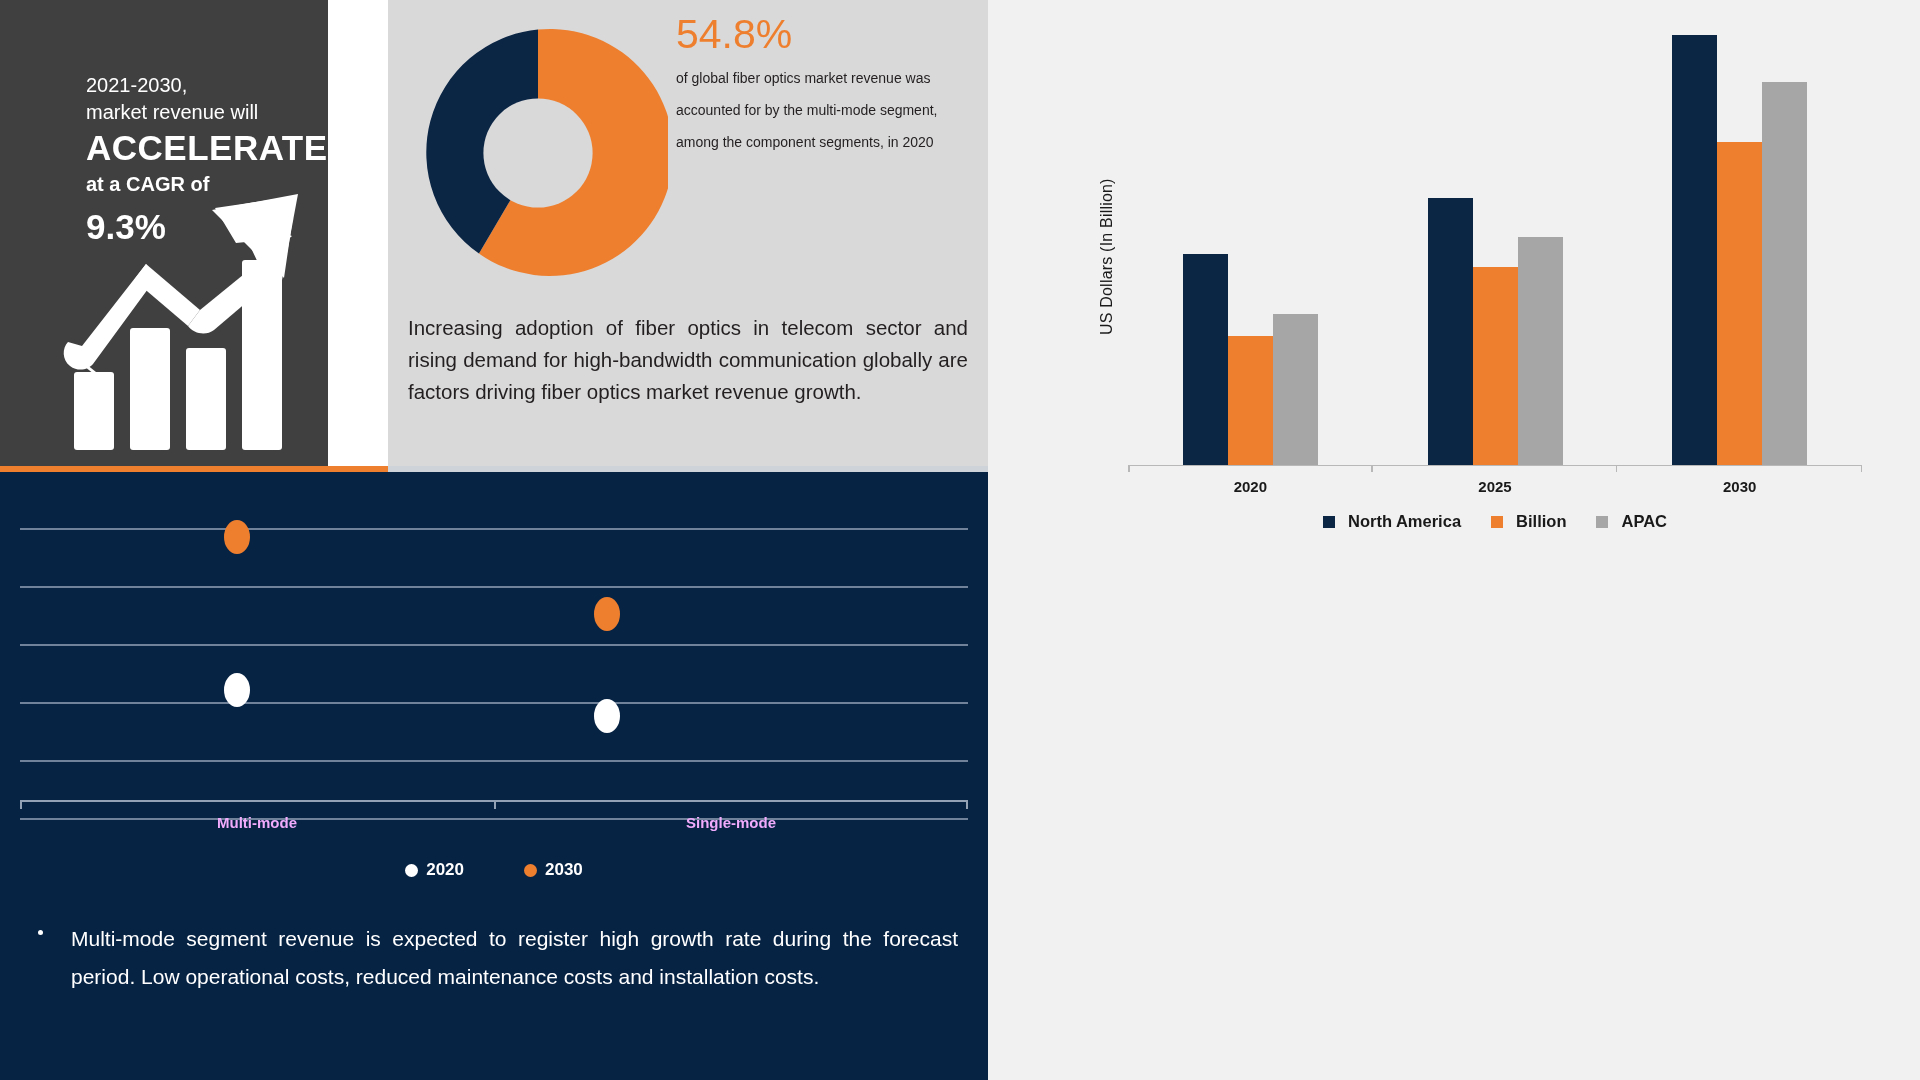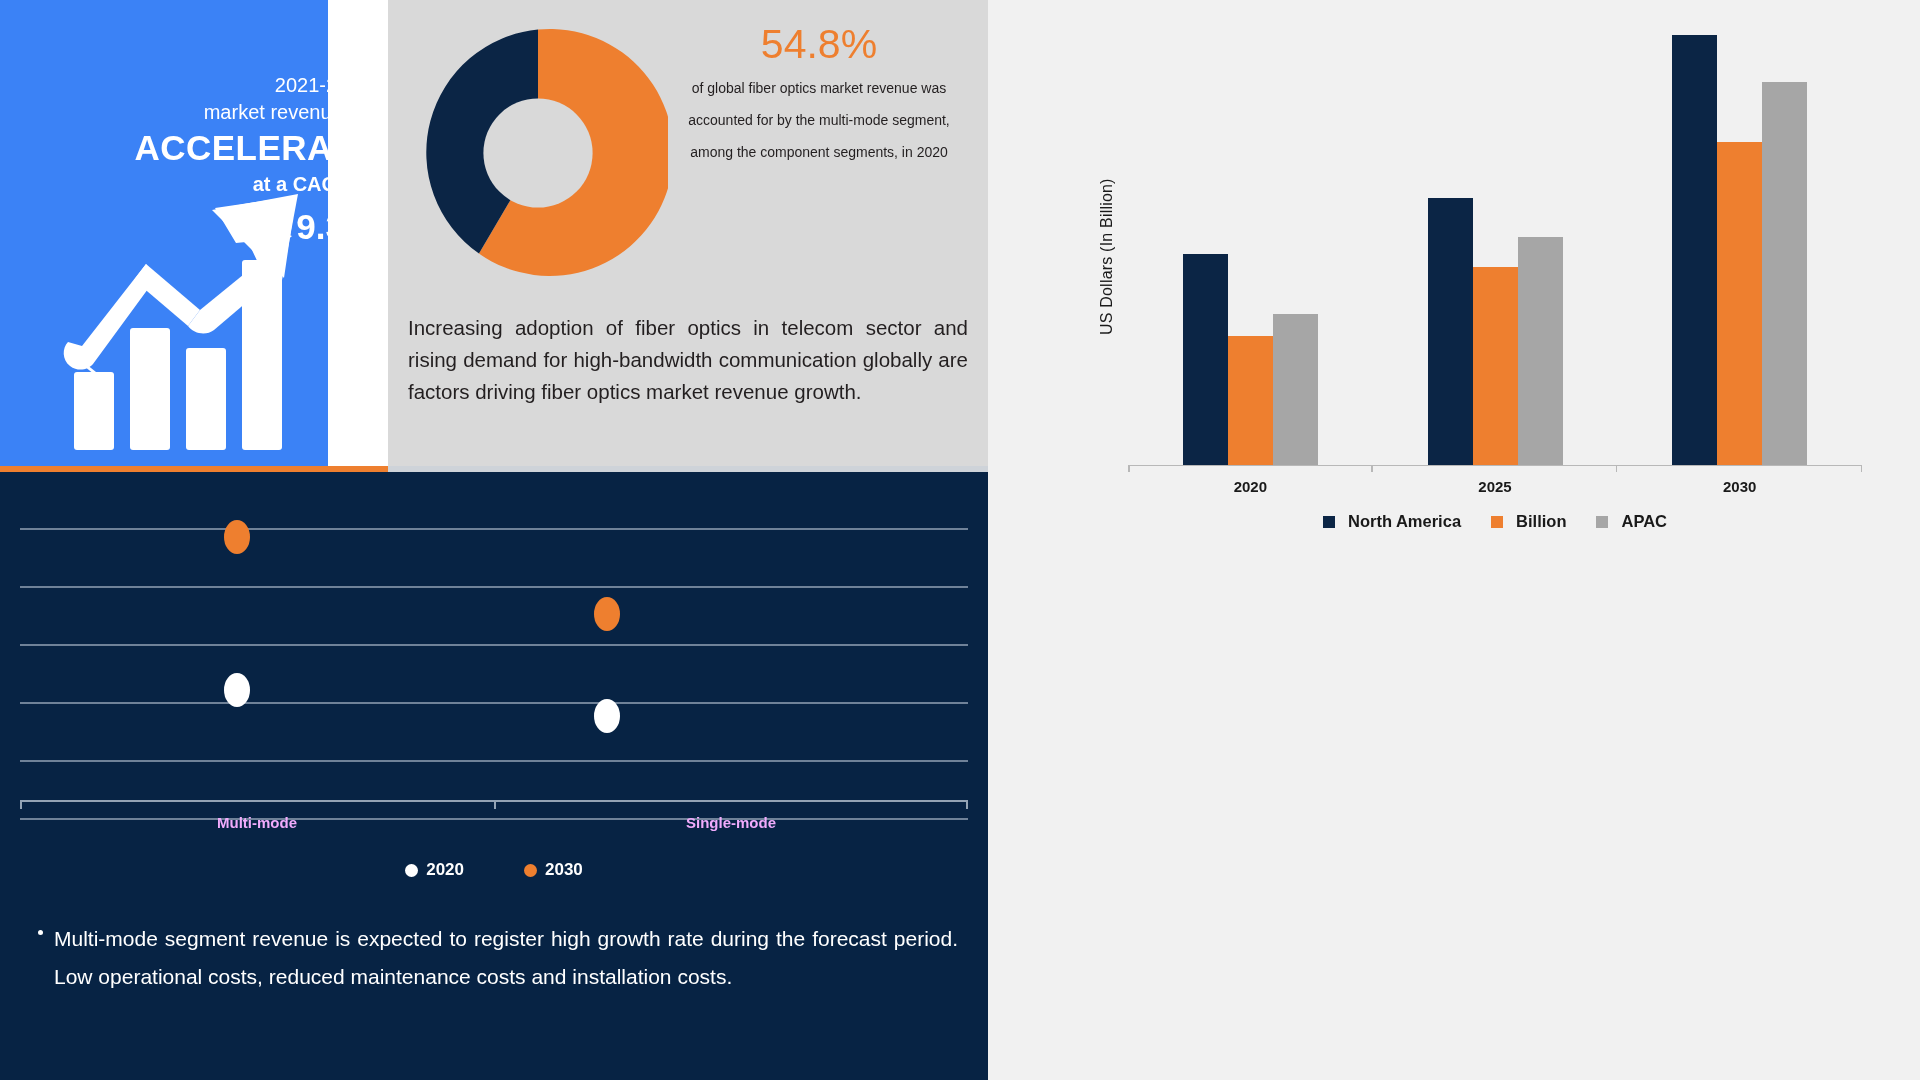--- a/index.html
+++ b/index.html
@@ -1,32 +1,32 @@
 <!DOCTYPE html>
 <html><head>
 <meta charset="utf-8">
 <style>
   html,body{margin:0;padding:0;}
   body{width:1920px;height:1080px;background:#ffffff;font-family:"Liberation Sans",sans-serif;overflow:hidden;}
   .canvas{position:relative;width:1920px;height:1080px;}
 
   
-  .orange-panel{position:absolute;left:0;top:0;width:328px;height:472px;background:#3b82f6;text-align:right;}
+  .orange-panel{position:absolute;left:0;top:0;width:328px;height:472px;background:#404040;}
   .op-text{position:absolute;left:86px;top:72px;width:290px;color:#ffffff;}
   .op-l1{font-size:20px;line-height:27px;font-weight:400;}
   .op-l2{font-size:20px;line-height:27px;font-weight:400;}
   .op-big{font-size:35px;line-height:44px;font-weight:700;letter-spacing:0.5px;}
   .op-l3{font-size:20px;line-height:28px;font-weight:700;}
   .op-cagr{font-size:35px;line-height:44px;font-weight:700;margin-top:7px;}
   .growth-svg{position:absolute;left:60px;top:160px;}
 
   
   .grey-panel{position:absolute;left:388px;top:0;width:600px;height:472px;background:#d9d9d9;}
   .donut-wrap{position:absolute;left:20px;top:22px;}
-  .stat-col{position:absolute;left:288px;top:16px;width:286px;text-align:center;}
+  .stat-col{position:absolute;left:288px;top:6px;width:286px;}
   .stat-pct{color:#ee7f2f;font-size:41px;line-height:56px;font-weight:400;}
   .stat-desc{color:#231f20;font-size:14px;line-height:32px;font-weight:400;}
   .grey-para{position:absolute;left:20px;top:312px;width:560px;color:#231f20;
              font-size:20.5px;line-height:32px;text-align:justify;}
 
   
   .right-panel{position:absolute;left:988px;top:0;width:932px;height:1080px;background:#f1f1f1;}
   .bar-chart{position:absolute;left:100px;top:30px;width:780px;height:510px;}
   .ylabel{position:absolute;left:10px;top:112px;width:24px;height:230px;
           writing-mode:vertical-rl;transform:rotate(180deg);
@@ -57,21 +57,21 @@
   .cat-axis{position:absolute;left:20px;top:328px;width:948px;height:10px;}
   .cat-axis .tickline{position:absolute;top:0;left:0;width:948px;height:1.5px;background:#93a3b5;}
   .cat-axis .tick{position:absolute;top:0;width:1.5px;height:9px;background:#93a3b5;}
   .cat-labels{position:absolute;left:20px;top:342px;width:948px;display:flex;}
   .cat-lab{flex:1;text-align:center;color:#f0abfc;font-size:15px;font-weight:700;}
   .dlegend{position:absolute;left:0;top:388px;width:988px;display:flex;justify-content:center;gap:60px;}
   .dl-item{display:flex;align-items:center;gap:8px;color:#ffffff;font-size:17px;font-weight:700;}
   .dl-dot{width:13px;height:13px;border-radius:50%;display:inline-block;}
   .navy-bullet{position:absolute;left:38px;top:448px;width:920px;color:#ffffff;}
   .nb-mark{position:absolute;left:0;top:10px;width:5px;height:5px;border-radius:50%;background:#ffffff;}
-  .nb-txt{margin-left:16px;font-size:21px;line-height:38px;text-align:justify;}
+  .nb-txt{margin-left:33px;font-size:21px;line-height:38px;text-align:justify;}
 </style>
 </head>
 <body>
 
 <div class="canvas">
 
   <div class="orange-panel">
     <div class="growth-svg">
       <svg width="250" height="290" viewBox="0 0 250 290">
         <g fill="#ffffff">

